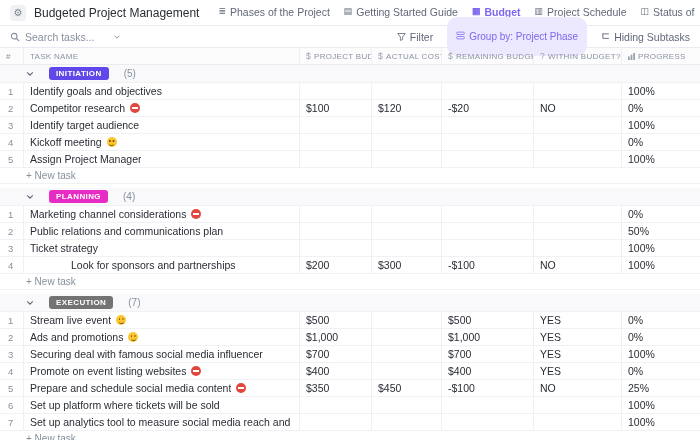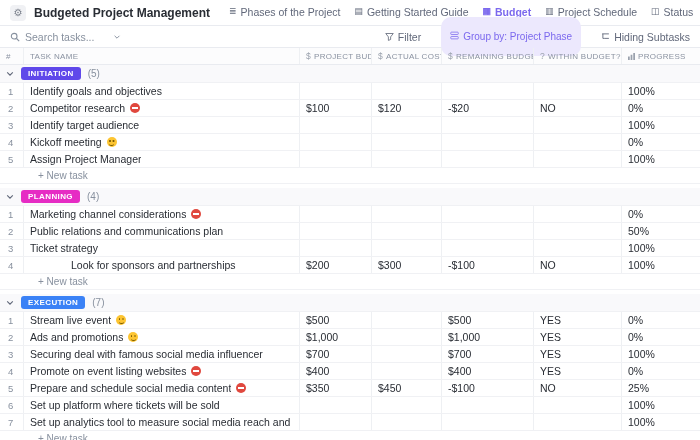--- a/index.html
+++ b/index.html
@@ -4,62 +4,62 @@
 <style>
   * { box-sizing: border-box; margin: 0; padding: 0; }
   html,body { width:700px; height:440px; overflow:hidden; background:#fff;
     font-family:"Liberation Sans", sans-serif; color:#292d34; }
 
   
   .topbar { height:26px; display:flex; align-items:center; gap:8px;
     padding:0 4px 0 10px; border-bottom:1px solid #e9ebf0; }
   .app-icon { width:16px; height:16px; border-radius:4px; background:#f0f1f4;
     color:#7c828d; font-size:10px; display:flex; align-items:center; justify-content:center; flex:0 0 auto; }
-  .title { font-weight:bold; font-size:12px; white-space:nowrap; margin-right:4px;text-align:center; }
+  .title { font-weight:normal; font-size:12px; white-space:nowrap; margin-right:4px;text-align:center; }
   .tabs { display:flex; align-items:stretch; height:26px; overflow:hidden; }
   .tab { display:flex; align-items:center; gap:4px; padding:0 7px; color:#61687a;
     font-size:10.5px; white-space:nowrap; border-bottom:2px solid transparent; cursor:pointer; }
   .tab.active { color:#7b68ee; border-bottom-color:#7b68ee; font-weight:bold; }
   .tab-icon { font-size:9px; line-height:1; }
 
   
   .toolbar { height:22px; display:flex; align-items:center; justify-content:space-between;
     padding:0 10px; border-bottom:1px solid #e9ebf0; }
   .search { display:flex; align-items:center; gap:5px; color:#87909e; font-size:10.5px; cursor:text; }
   .search .chev { margin-left:14px; display:flex; }
-  .toolbar-right { display:flex; align-items:center; gap:20px; color:#61687a; font-size:10.5px; }
+  .toolbar-right { display:flex; align-items:center; gap:14px; color:#61687a; font-size:10.5px; }
   .tool { display:flex; align-items:center; gap:4px; cursor:pointer; white-space:nowrap; }
   .pill { background:#ece8fd; color:#7b68ee; border-radius:10px; padding:14px 9px;
     display:flex; align-items:center; gap:4px; font-size:10px; }
 
   
   .grid { display:grid; grid-template-columns:24px 1fr 72px 70px 92px 88px 78px; }
   .thead { height:17px; border-bottom:1px solid #e9ebf0; background:#fcfcfd; }
   .th { display:flex; align-items:center; gap:3px; padding:0 6px; font-size:8px;
     color:#8a92a1; text-transform:uppercase; letter-spacing:.3px;
     border-right:1px solid #eef0f3; white-space:nowrap; overflow:hidden; cursor:pointer; }
   .th:last-child { border-right:none; }
   .col-ic { color:#9aa1ad; font-size:8.5px; display:flex; align-items:center; }
 
   .row { height:17px; border-bottom:1px solid #f0f1f4; }
   .cell { display:flex; align-items:center; padding:0 6px; font-size:10.5px;
     border-right:1px solid #eef0f3; white-space:nowrap; overflow:hidden; }
   .cell:last-child { border-right:none; }
   .cell.num { color:#87909e; font-size:9.5px; padding-left:8px; }
   .cell.name { gap:5px; }
 
-  .ghead { height:18px; display:flex; align-items:center; gap:7px; padding-left:6px;
+  .ghead { height:18px; display:flex; align-items:center; gap:15px; padding-left:26px;
     background:#f9f9fb; border-bottom:1px solid #f0f1f4; cursor:pointer; }
   .gbadge { color:#fff; font-size:8px; font-weight:bold; text-transform:uppercase;
     letter-spacing:.4px; padding:2.5px 7px; border-radius:3px; line-height:1; }
   .gcount { color:#87909e; font-size:10px; }
   .chev { display:flex; align-items:center; }
 
   .newtask { height:16px; display:flex; align-items:center; color:#87909e;
-    font-size:10px; padding-left:38px; border-bottom:1px solid #f0f1f4; cursor:pointer; }
+    font-size:10px; padding-left:26px; border-bottom:1px solid #f0f1f4; cursor:pointer; }
   .ggap { height:4px; }
 
   
   .icon-no { position:relative; width:10px; height:10px; border-radius:50%;
     background:#e0483e; flex:0 0 auto; display:inline-block; }
   .icon-no::after { content:''; position:absolute; left:2px; right:2px; top:4px;
     height:2px; background:#fff; }
   .icon-smiley { position:relative; width:10px; height:10px; border-radius:50%;
     background:#fdc532; flex:0 0 auto; display:inline-block; }
   .icon-smiley::before { content:''; position:absolute; top:3px; left:2.5px;
@@ -301,21 +301,21 @@
         <div class="cell ">100%</div>
       </div>
       <div class="newtask">+ New task</div>
       <div class="ggap"></div>
       <div class="ghead">
         <span class="chev">
           <svg width="8" height="8" viewBox="0 0 10 10">
             <path d="M1.5 3l3.5 3.5L8.5 3" fill="none" stroke="#61687a" stroke-width="1.4"></path>
           </svg>
         </span>
-        <span class="gbadge" style="background: #3b82f6;">Execution</span>
+        <span class="gbadge" style="background: #737373;">Execution</span>
         <span class="gcount">(7)</span>
       </div>
       <div class="grid row">
         <div class="cell num">1</div>
         <div class="cell name">
           <span style="overflow: hidden; text-overflow: clip;">Stream live event</span>
           <span class="icon-smiley"></span>
         </div>
         <div class="cell ">$500</div>
         <div class="cell "></div>

